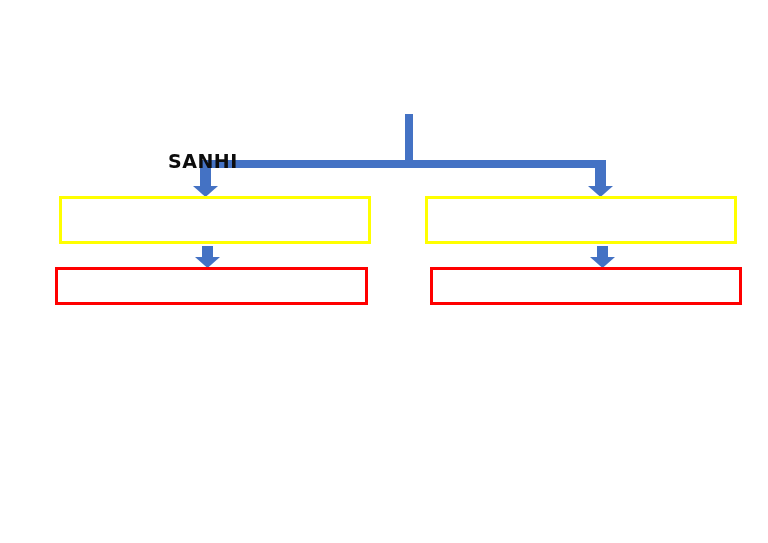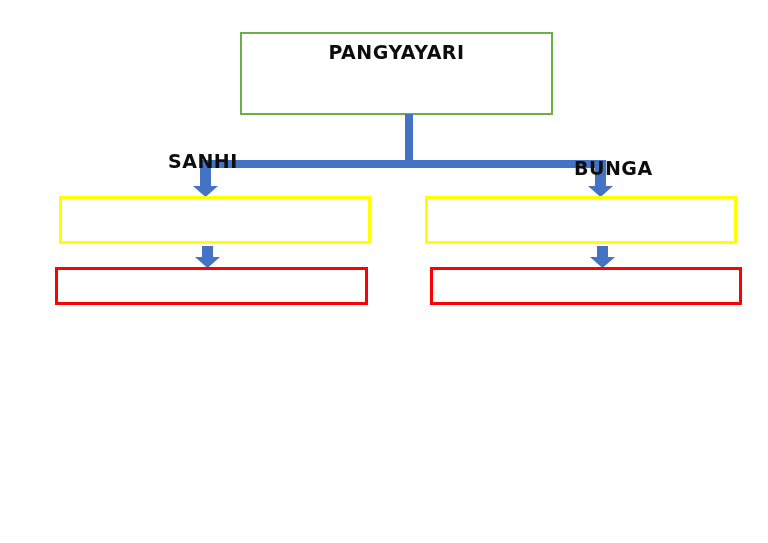--- a/index.html
+++ b/index.html
@@ -26,23 +26,20 @@
   .red-box { border:3px solid #ff0000; }
   #cause-box-red  { left:55px;  top:267px; width:313px; height:38px; }
   #effect-box-red { left:430px; top:267px; width:312px; height:38px; }
   #connector-svg { position:absolute; left:0; top:0; width:768px; height:543px; pointer-events:none; }
 </style>
 </head>
 <body>
 
 <div id="canvas" style="background: rgb(255, 255, 255);">
 
-  <div class="shape-box title-box" style="border-color: rgb(112, 173, 71);">
-    <span class="title-text" style="color: rgb(13, 13, 13);">PANGYAYARI</span>
-  </div>
 
   <svg id="connector-svg" viewBox="0 0 768 543" xmlns="http://www.w3.org/2000/svg">
     <g>
       <rect x="405" y="114" width="8" height="47" fill="#4472c4"></rect>
       <rect x="200" y="160" width="406" height="8" fill="#4472c4"></rect>
     </g>
     <g>
       <rect x="200" y="160" width="11" height="26" fill="#4472c4"></rect>
       <polygon points="193,186 218,186 205.5,197" fill="#4472c4"></polygon>
     </g>
@@ -54,21 +51,20 @@
       <rect x="202" y="246" width="11" height="11" fill="#4472c4"></rect>
       <polygon points="195,257 220,257 207.5,268" fill="#4472c4"></polygon>
     </g>
     <g>
       <rect x="597" y="246" width="11" height="11" fill="#4472c4"></rect>
       <polygon points="590,257 615,257 602.5,268" fill="#4472c4"></polygon>
     </g>
   </svg>
 
   <span class="branch-label" id="sanhi-label">SANHI</span>
-  <span class="branch-label" id="bunga-label">BUNGA</span>
 
   <div class="shape-box yellow-box" id="cause-box-yellow" style="border-color: rgb(255, 255, 0);"></div>
   <div class="shape-box red-box" id="cause-box-red" style="border-color: rgb(255, 0, 0);"></div>
 
   <div class="shape-box yellow-box" id="effect-box-yellow" style="border-color: rgb(255, 255, 0);"></div>
   <div class="shape-box red-box" id="effect-box-red" style="border-color: rgb(255, 0, 0);"></div>
 
 </div>
 
 </body></html>

